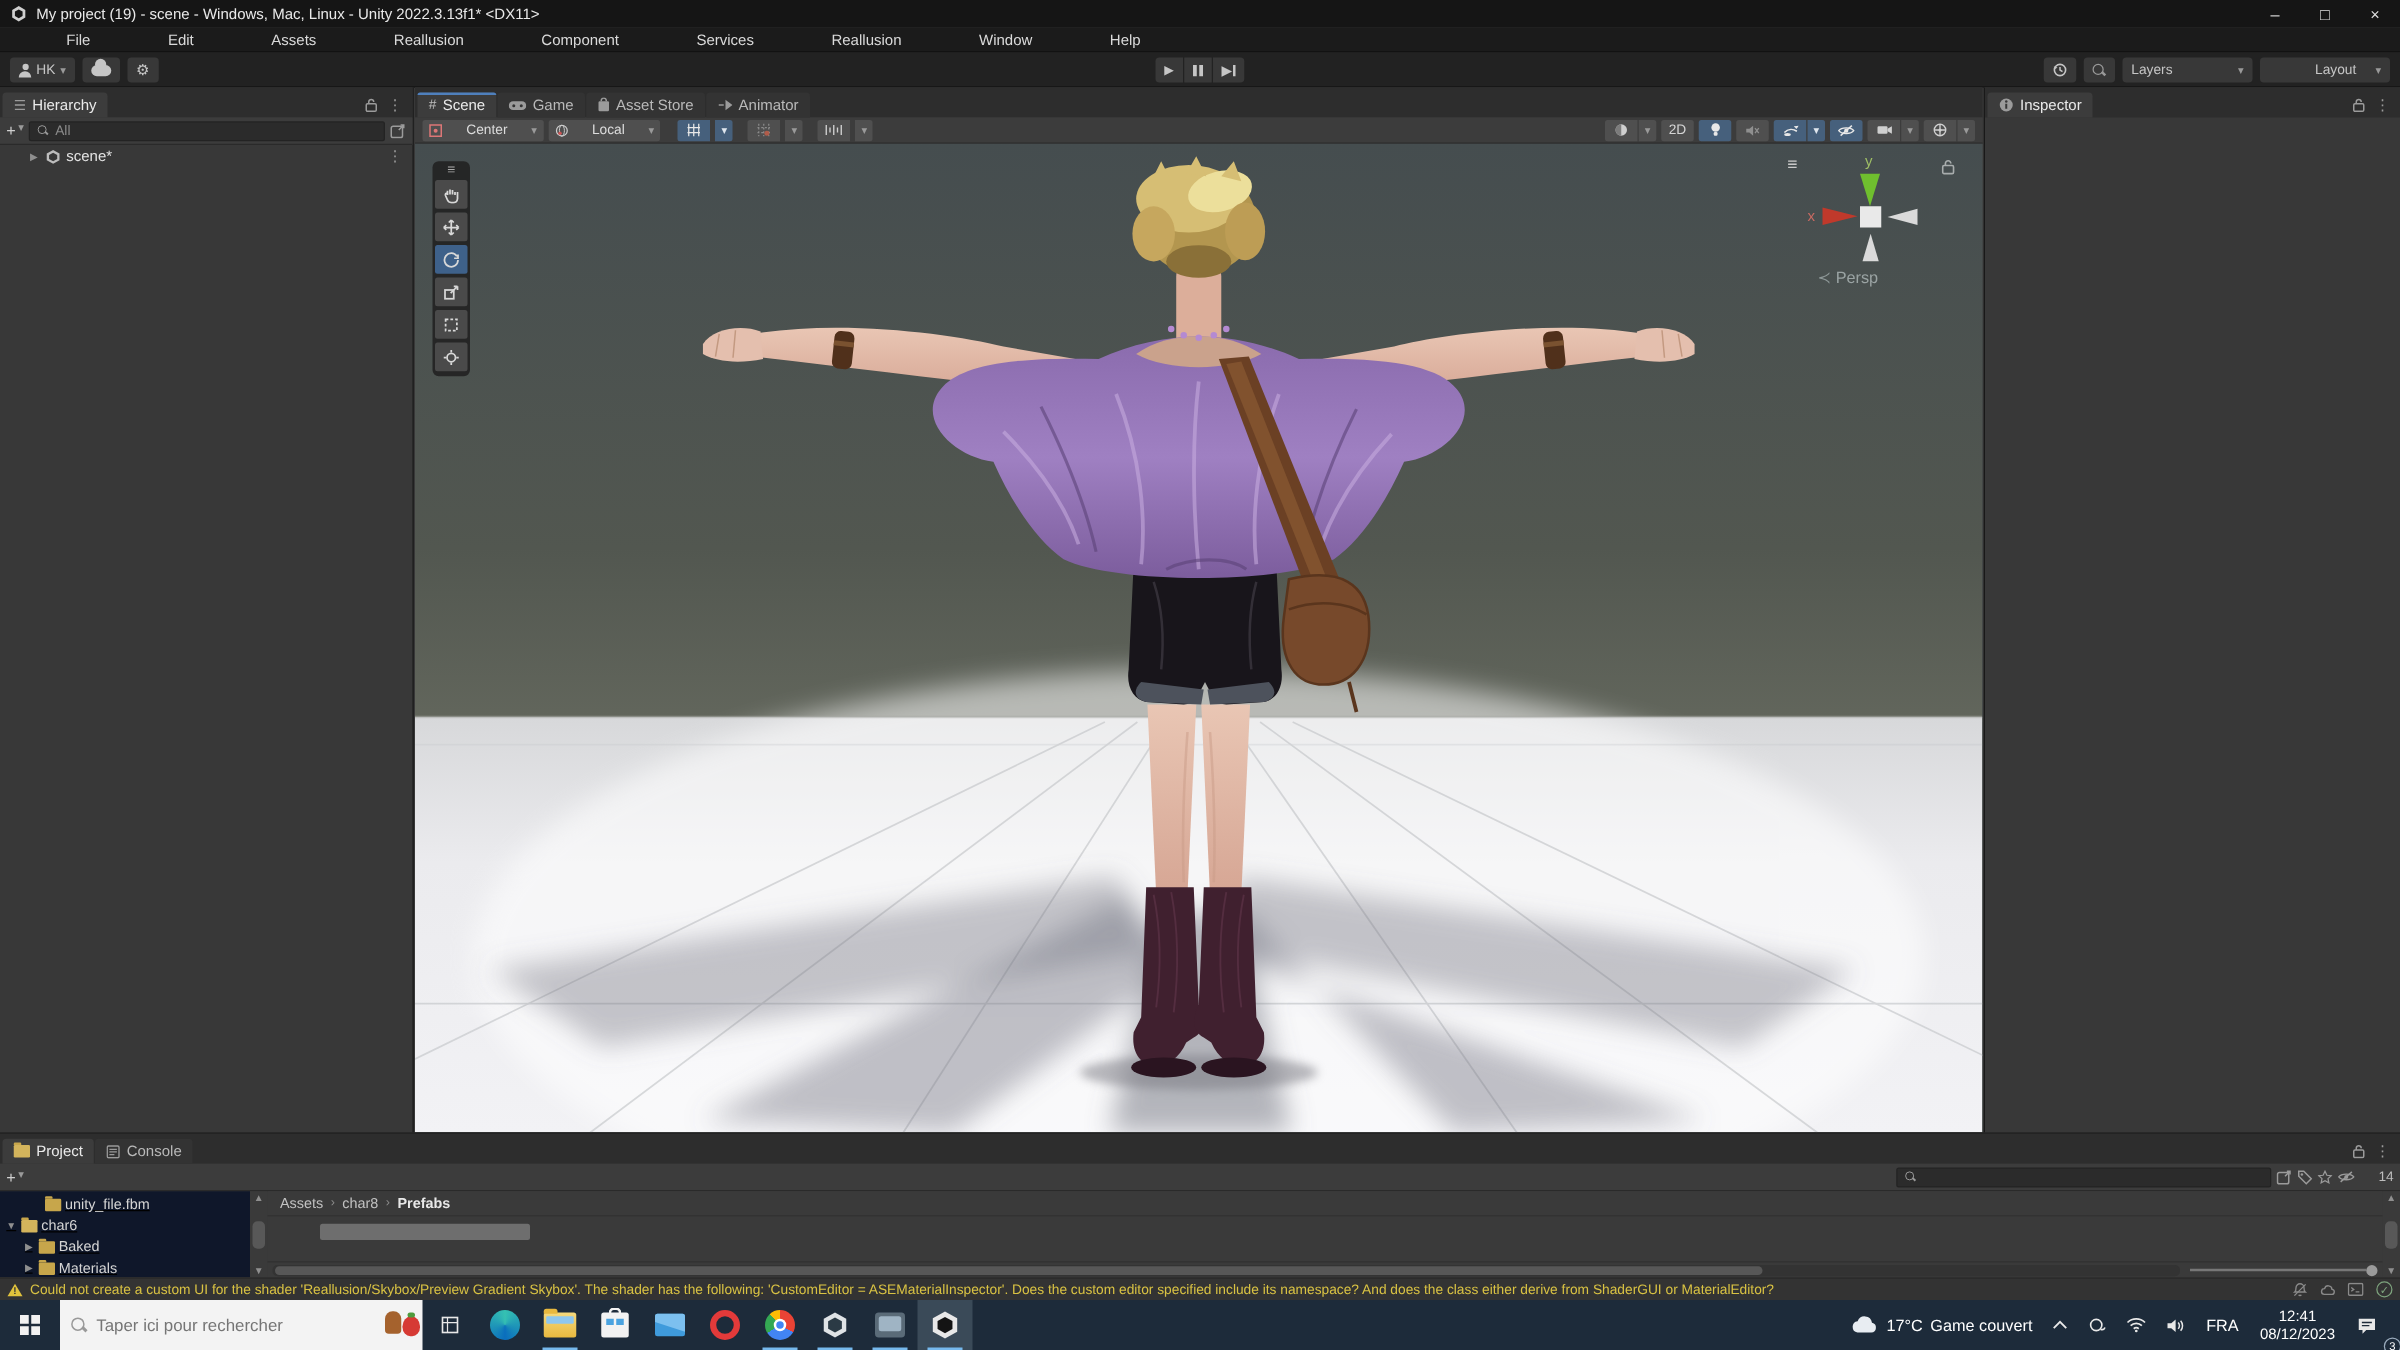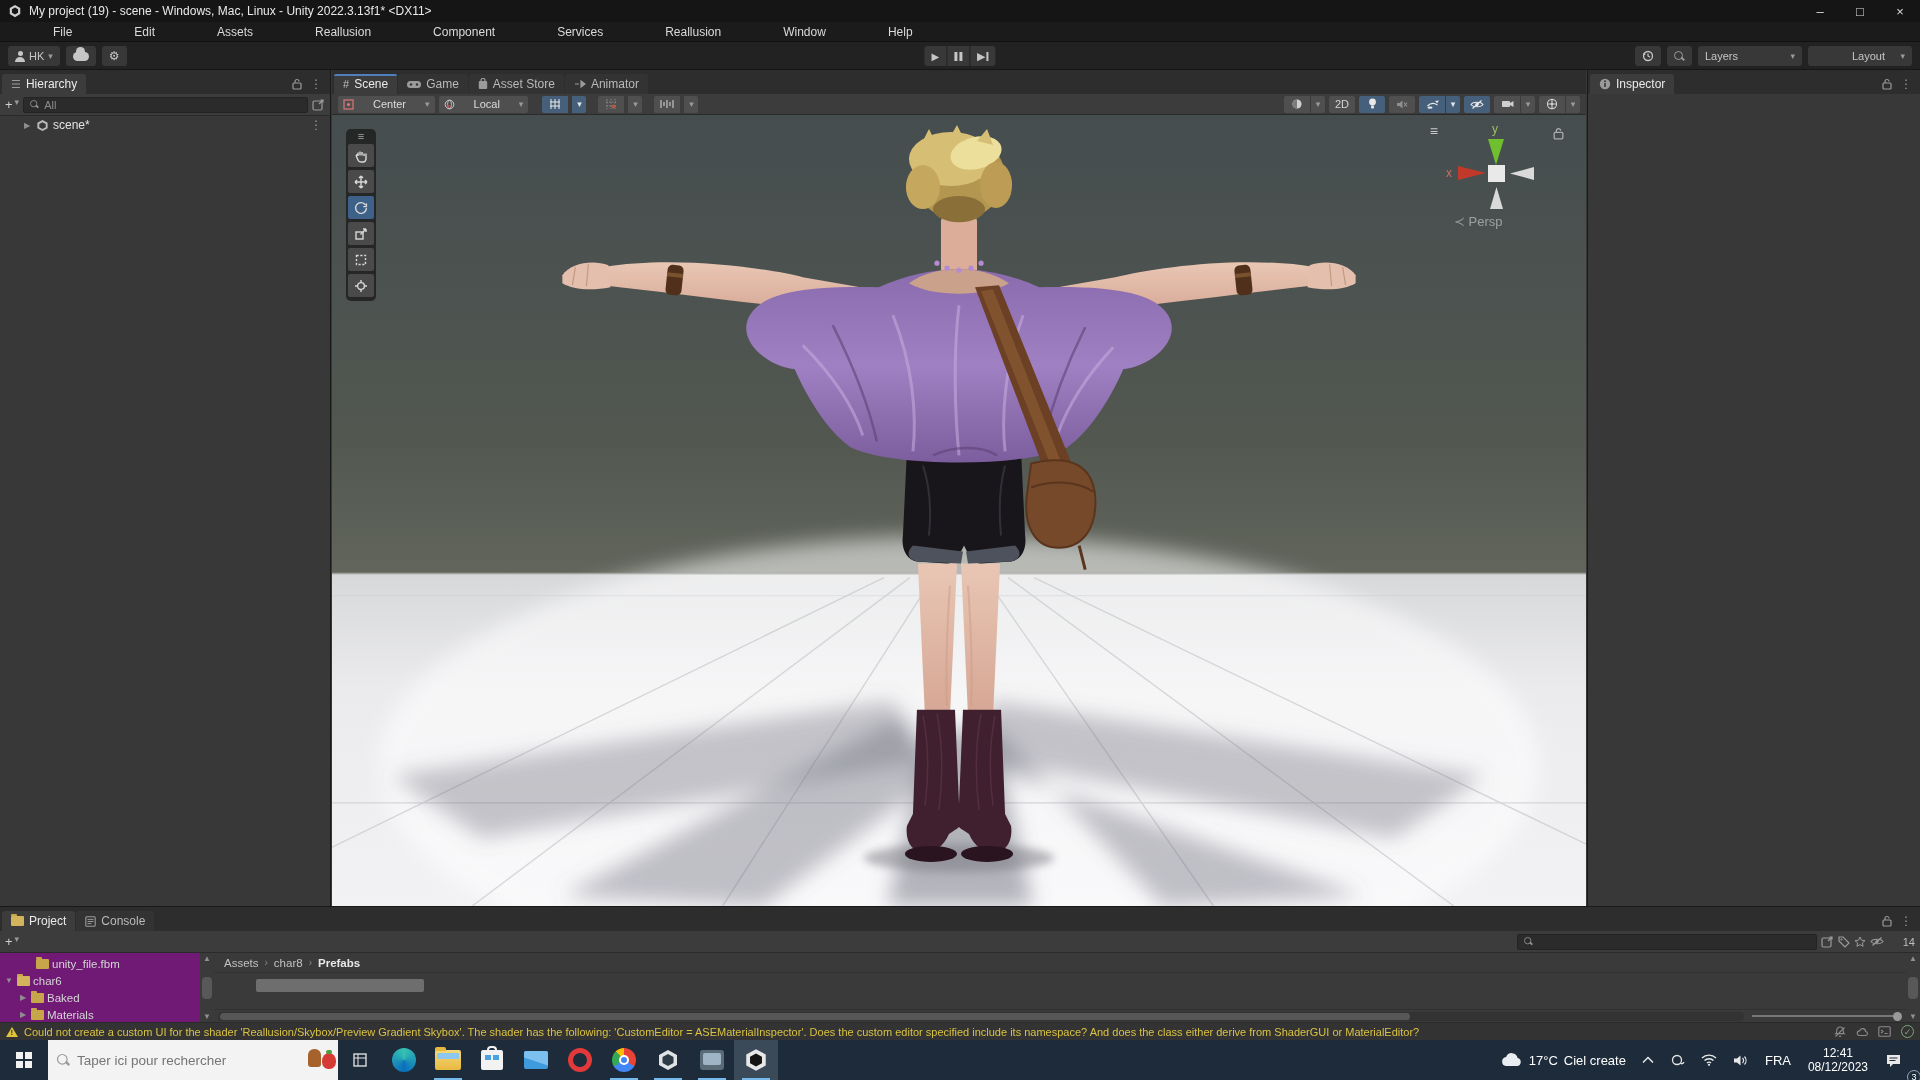--- a/index.html
+++ b/index.html
@@ -61,21 +61,21 @@
   #gizmo{position:absolute;right:16px;top:4px;width:150px;height:125px;color:#cfd4d4;}
   #gizmo .persp{position:absolute;left:34px;top:95px;font-size:13px;color:#9aa3a3;}
   #ovl-hamburger{position:absolute;right:148px;top:8px;color:#c9c9c9;font-size:14px;}
   #gizmo-lock{position:absolute;right:22px;top:12px;}
 
   #inspector{position:absolute;left:1587px;top:70px;width:333px;height:836px;background:#383838;border-left:1px solid #191919;display:flex;flex-direction:column;}
 
   
   #bottompane{position:absolute;left:0;top:906px;width:1920px;height:116px;background:#383838;border-top:1px solid #191919;display:flex;flex-direction:column;}
   #proj-body{flex:1;display:flex;min-height:0;}
-  #proj-tree{width:200px;background:#701a75;padding-top:2px;overflow:hidden;position:relative;}
+  #proj-tree{width:200px;background:#0f172a;padding-top:2px;overflow:hidden;position:relative;text-decoration:underline;}
   .trow{height:17px;display:flex;align-items:center;gap:3px;color:#d5d5d5;font-size:11.5px;}
   .tri{color:#8f8f8f;font-size:8px;width:10px;text-align:center;}
   .vsb{width:14px;background:#3a3a3a;display:flex;flex-direction:column;align-items:center;justify-content:space-between;color:#8f8f8f;font-size:8px;padding:1px 0;}
   .vsb .thumb{width:10px;flex:0 0 22px;background:#585858;border-radius:4px;}
   #proj-right{flex:1;display:flex;flex-direction:column;position:relative;background:#3a3a3a;}
   #crumbbar{height:20px;background:#3a3a3a;border-bottom:1px solid #323232;display:flex;align-items:center;gap:6px;padding-left:10px;font-size:11.5px;color:#c2c2c2;}
   #crumbbar .sep{color:#8a8a8a;font-size:10px;}
   #proj-files{flex:1;position:relative;}
   #loadbar{position:absolute;left:42px;top:6px;width:168px;height:13px;background:#6e6e6e;border-radius:2px;}
   #hsb{height:13px;background:#3a3a3a;border-top:1px solid #313131;display:flex;align-items:center;padding:0 4px;gap:8px;}
@@ -792,21 +792,21 @@
         <polygon points="12,6 17.5,9 17.5,15 12,18 6.5,15 6.5,9" fill="#141414"></polygon>
       </svg>
   </div>
 
   <div id="tray">
     <div class="trayitem">
       <svg width="22" height="16" viewBox="0 0 22 16">
           <path d="M5 14h11a4 4 0 0 0 .6-7.9A6 6 0 0 0 5.1 4.9 4.6 4.6 0 0 0 5 14Z" fill="#e8edf2"></path>
         </svg>
       <span>17°C</span>
-      <span>Ciel create</span>
+      <span>Game couvert</span>
     </div>
     <div class="trayitem">
       <svg width="12" height="8" viewBox="0 0 12 8">
           <path d="M1 6.5L6 1.5L11 6.5" stroke="#e8e8e8" stroke-width="1.5" fill="none"></path>
         </svg>
     </div>
     <div class="trayitem">
       <svg width="15" height="13" viewBox="0 0 15 13">
           <circle cx="7" cy="6" r="4.5" fill="none" stroke="#e8e8e8" stroke-width="1.3"></circle>
           <path d="M10.5 9.5c1.5.5 3-.2 3.5-1.5" stroke="#e8e8e8" stroke-width="1.3" fill="none"></path>

